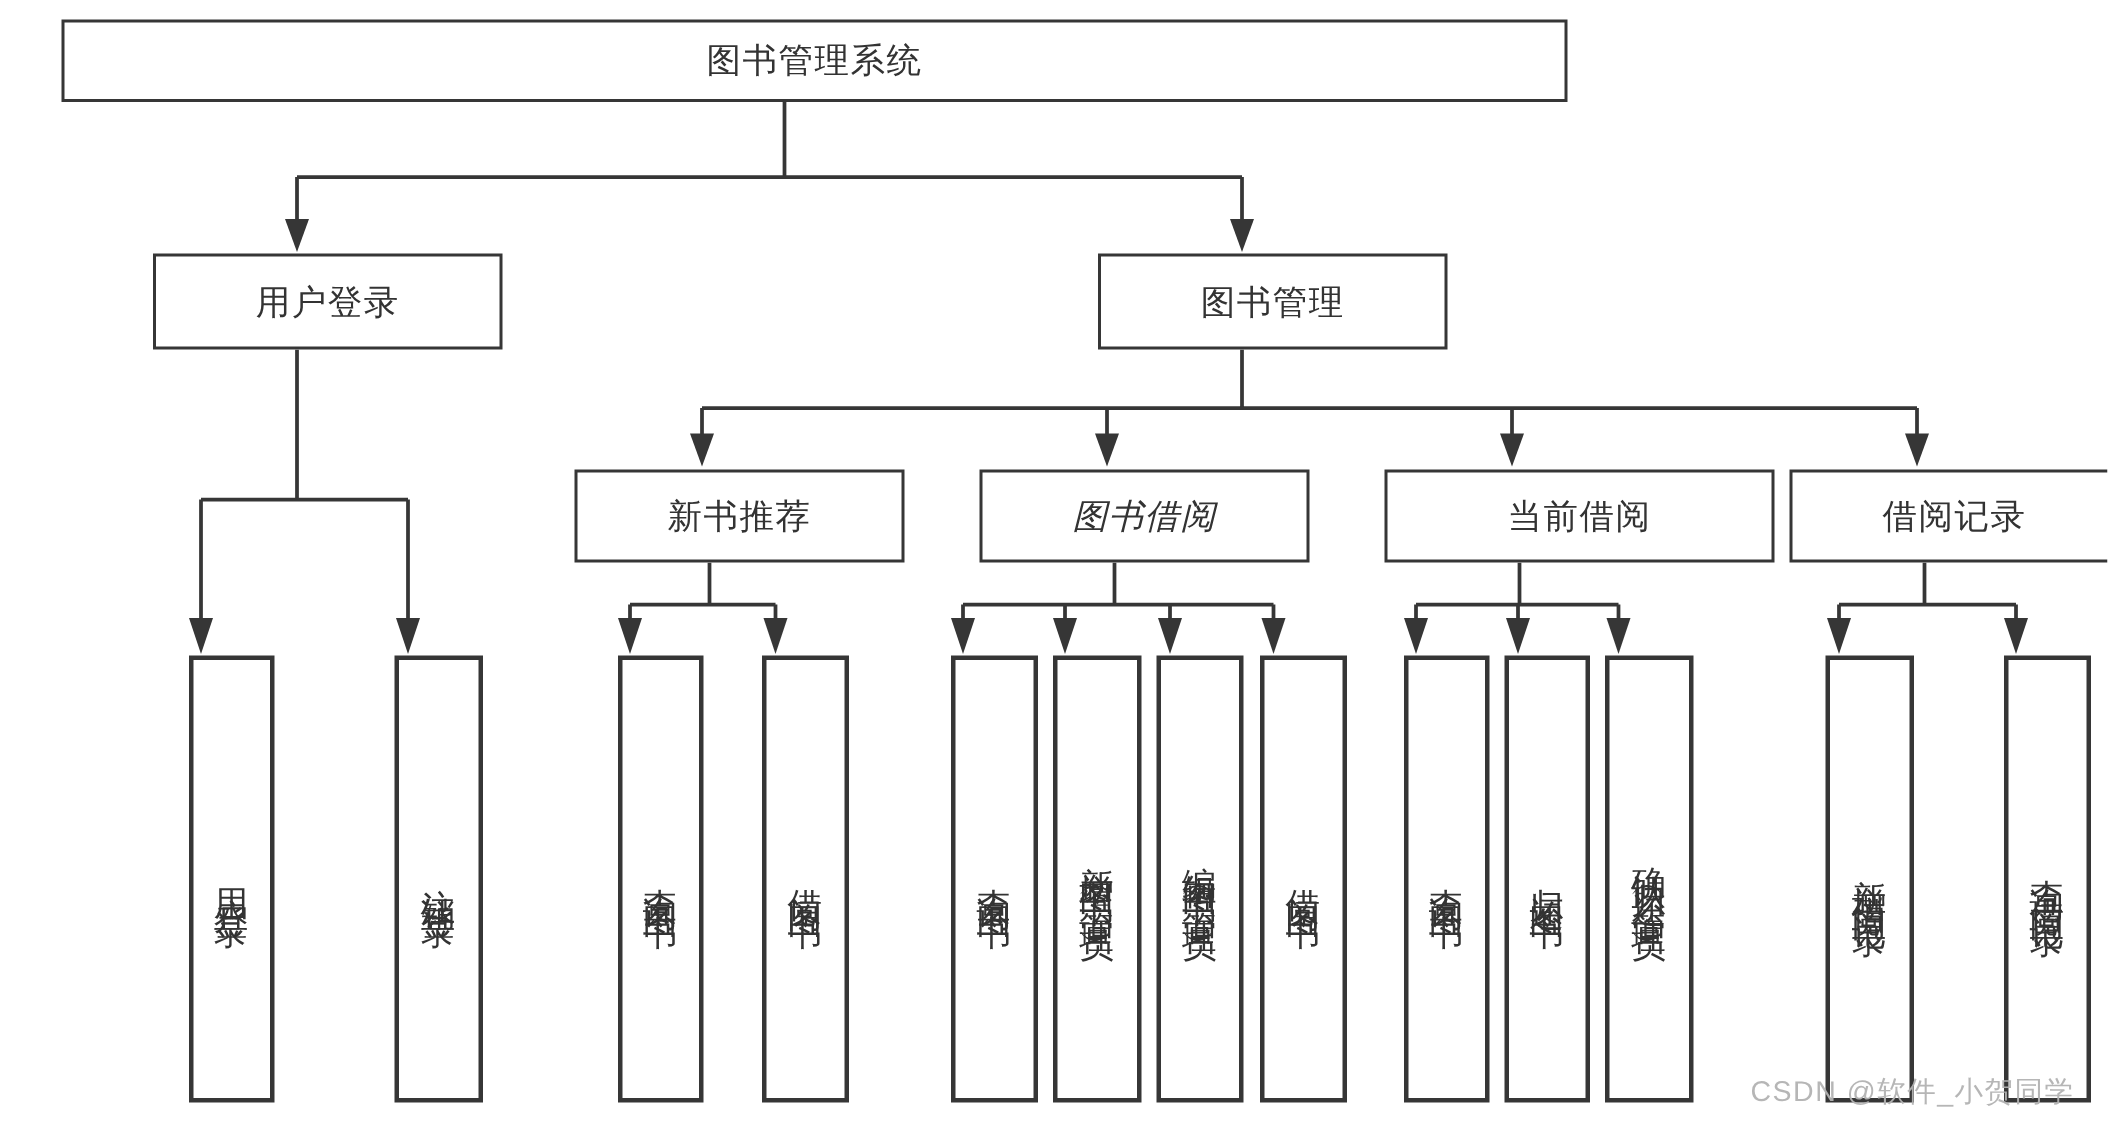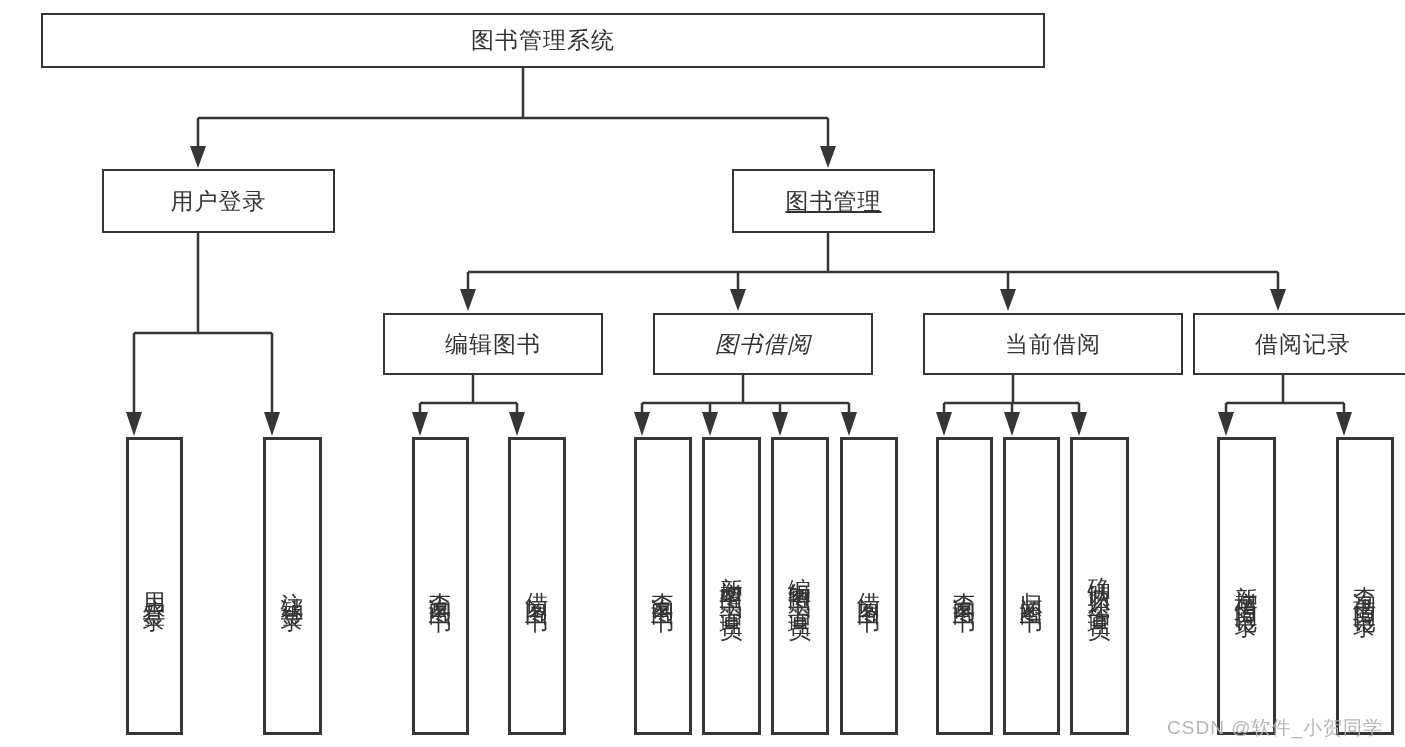--- a/index.html
+++ b/index.html
@@ -99,26 +99,26 @@
     </g>
   </svg>
 
   <div class="node" style="left:21px; top:13px; width:1004px; height:55px; border-width:2px;">
     <span>图书管理系统</span>
   </div>
 
   <div class="node" style="left:82px; top:169px; width:233px; height:64px;">
     <span>用户登录</span>
   </div>
-  <div class="node" style="left:712px; top:169px; width:203px; height:64px;text-decoration:underline;">
+  <div class="node" style="left:712px; top:169px; width:233px; height:64px;">
     <span>图书管理</span>
   </div>
 
   <div class="node" style="left:363px; top:313px; width:220px; height:62px;">
-    <span>编辑图书</span>
+    <span>新书推荐</span>
   </div>
   <div class="node" style="left:633px; top:313px; width:220px; height:62px;font-style:italic;">
     <span>图书借阅</span>
   </div>
   <div class="node" style="left:903px; top:313px; width:260px; height:62px;">
     <span>当前借阅</span>
   </div>
   <div class="node" style="left:1173px; top:313px; width:220px; height:62px;">
     <span>借阅记录</span>
   </div>

